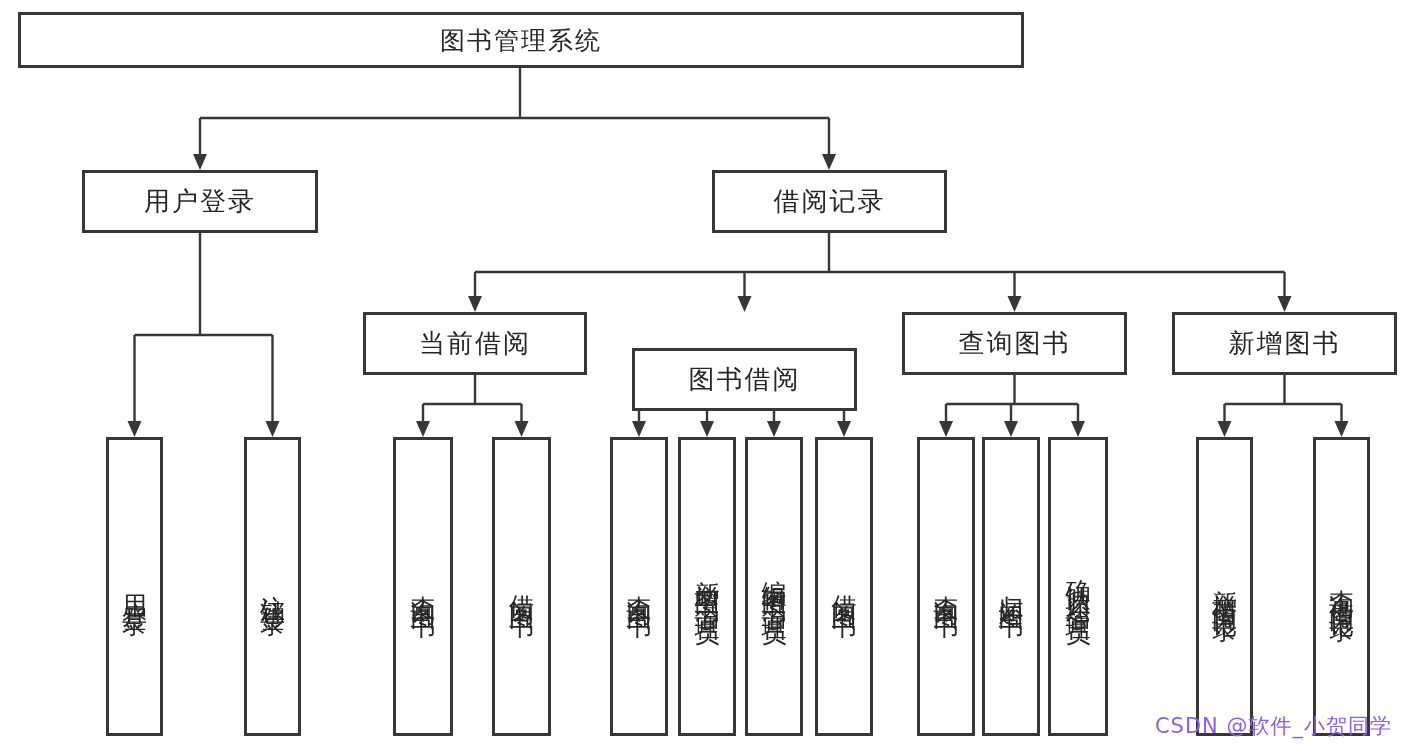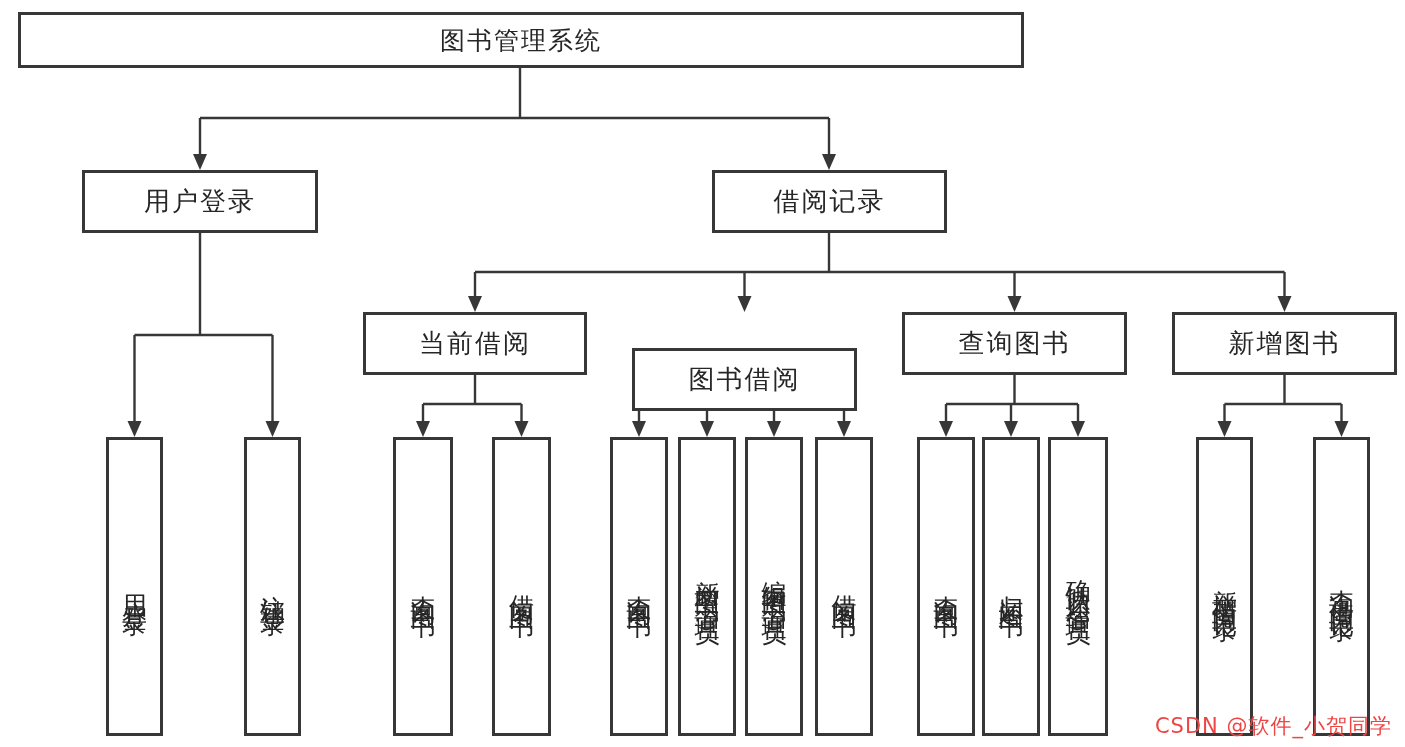--- a/index.html
+++ b/index.html
@@ -81,21 +81,21 @@
   #leaf-query-books-3  { left: 917px;  width: 58px; }
   #leaf-return-books   { left: 982px;  width: 58px; }
   #leaf-confirm-return { left: 1048px; width: 60px; }
   #leaf-add-record     { left: 1196px; width: 57px; }
   #leaf-query-record   { left: 1313px; width: 57px; }
   .watermark {
     position: absolute;
     right: 13px;
     bottom: 7px;
     font-size: 21px;
-    color: #ef4444;
+    color: #8b5cf6;
     letter-spacing: 1px;
   }
 </style>
 </head>
 <body>
 
 <div class="canvas">
 
   <svg class="connectors" viewBox="0 0 1405 747" xmlns="http://www.w3.org/2000/svg">
 

